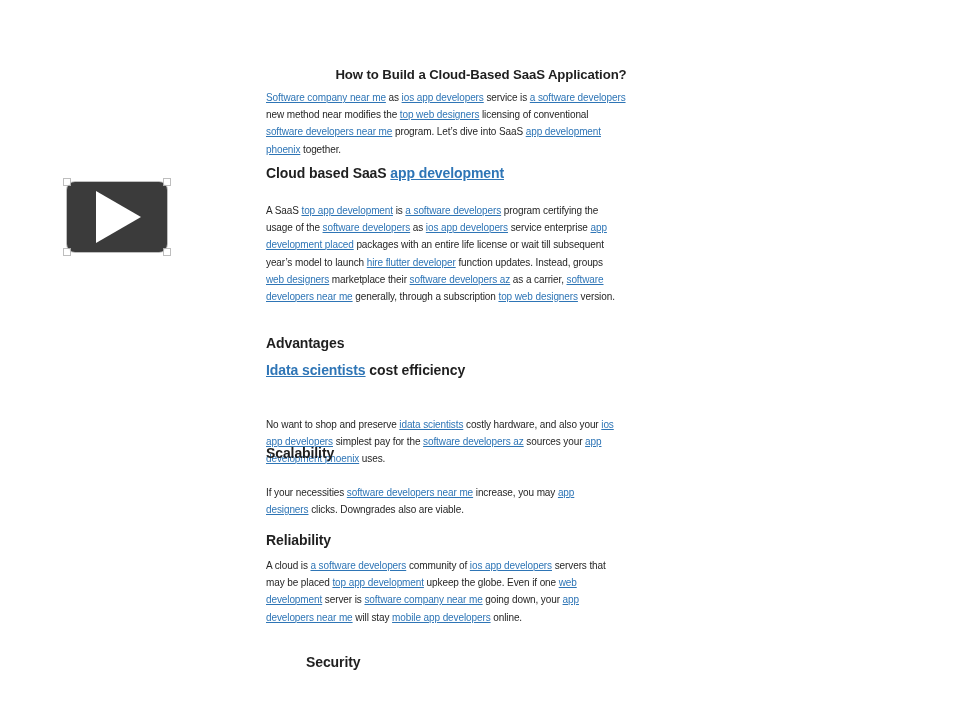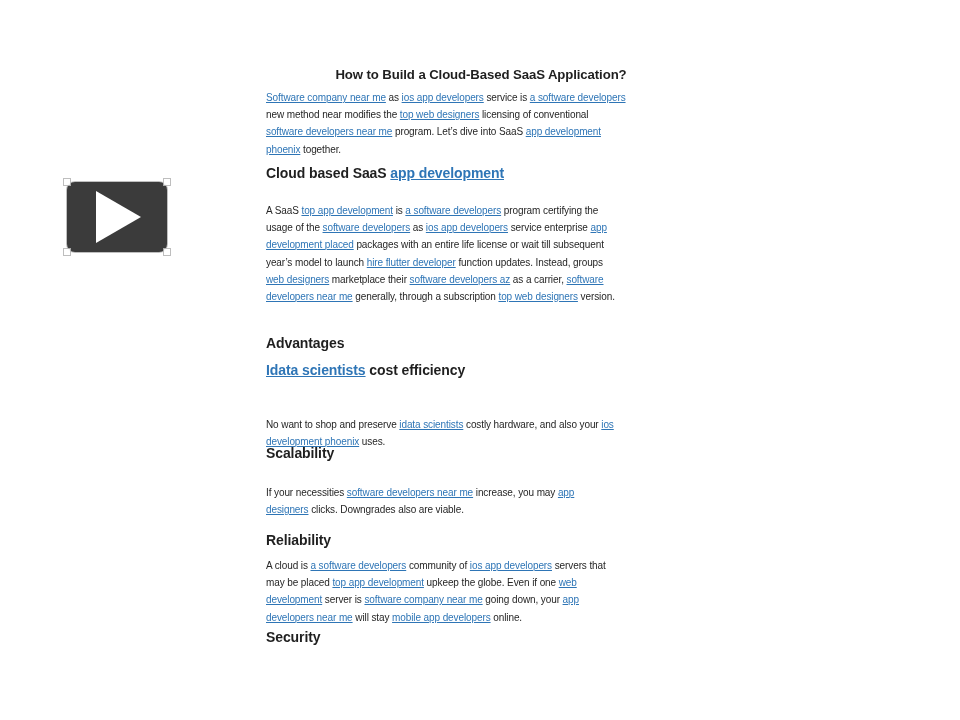--- a/index.html
+++ b/index.html
@@ -105,39 +105,40 @@
         <div class="line"><span class="lnk">developers near me</span><span> generally, through a subscription </span><span class="lnk">top web designers</span><span> version.</span></div>
       </div>
       <div class="block heading" style="top: 335px;">
         <div class="line"><span>Advantages</span></div>
       </div>
       <div class="block heading" style="top: 362px;">
         <div class="line"><span class="lnk">Idata scientists</span><span> cost efficiency</span></div>
       </div>
       <div class="block paragraph" style="top: 404px; margin-top: 12px;">
         <div class="line"><span>No want to shop and preserve </span><span class="lnk">idata scientists</span><span> costly hardware, and also your </span><span class="lnk">ios</span></div>
+        <div class="line"><span class="lnk">app developers</span><span> simplest pay for the </span><span class="lnk">software developers az</span><span> sources your </span><span class="lnk">app</span></div>
         <div class="line"><span class="lnk">development phoenix</span><span> uses.</span></div>
       </div>
       <div class="block heading" style="top: 445px;">
         <div class="line"><span>Scalability</span></div>
       </div>
       <div class="block paragraph" style="top: 484px;">
         <div class="line"><span>If your necessities </span><span class="lnk">software developers near me</span><span> increase, you may </span><span class="lnk">app</span></div>
         <div class="line"><span class="lnk">designers</span><span> clicks. Downgrades also are viable.</span></div>
       </div>
       <div class="block heading" style="top: 532px;">
         <div class="line"><span>Reliability</span></div>
       </div>
       <div class="block paragraph" style="top: 557px;">
         <div class="line"><span>A cloud is </span><span class="lnk">a software developers</span><span> community of </span><span class="lnk">ios app developers</span><span> servers that</span></div>
         <div class="line"><span>may be placed </span><span class="lnk">top app development</span><span> upkeep the globe. Even if one </span><span class="lnk">web</span></div>
         <div class="line"><span class="lnk">development</span><span> server is </span><span class="lnk">software company near me</span><span> going down, your </span><span class="lnk">app</span></div>
         <div class="line"><span class="lnk">developers near me</span><span> will stay </span><span class="lnk">mobile app developers</span><span> online.</span></div>
       </div>
-      <div class="block heading" style="top: 629px;">
+      <div class="block heading" style="top: 654px; margin-left: 40px;">
         <div class="line"><span>Security</span></div>
       </div>
     </div>
 
   <div class="video-overlay">
     <div class="handle tl"></div>
     <div class="handle tr"></div>
     <div class="handle bl"></div>
     <div class="handle br"></div>
     <div class="play-triangle"></div>

